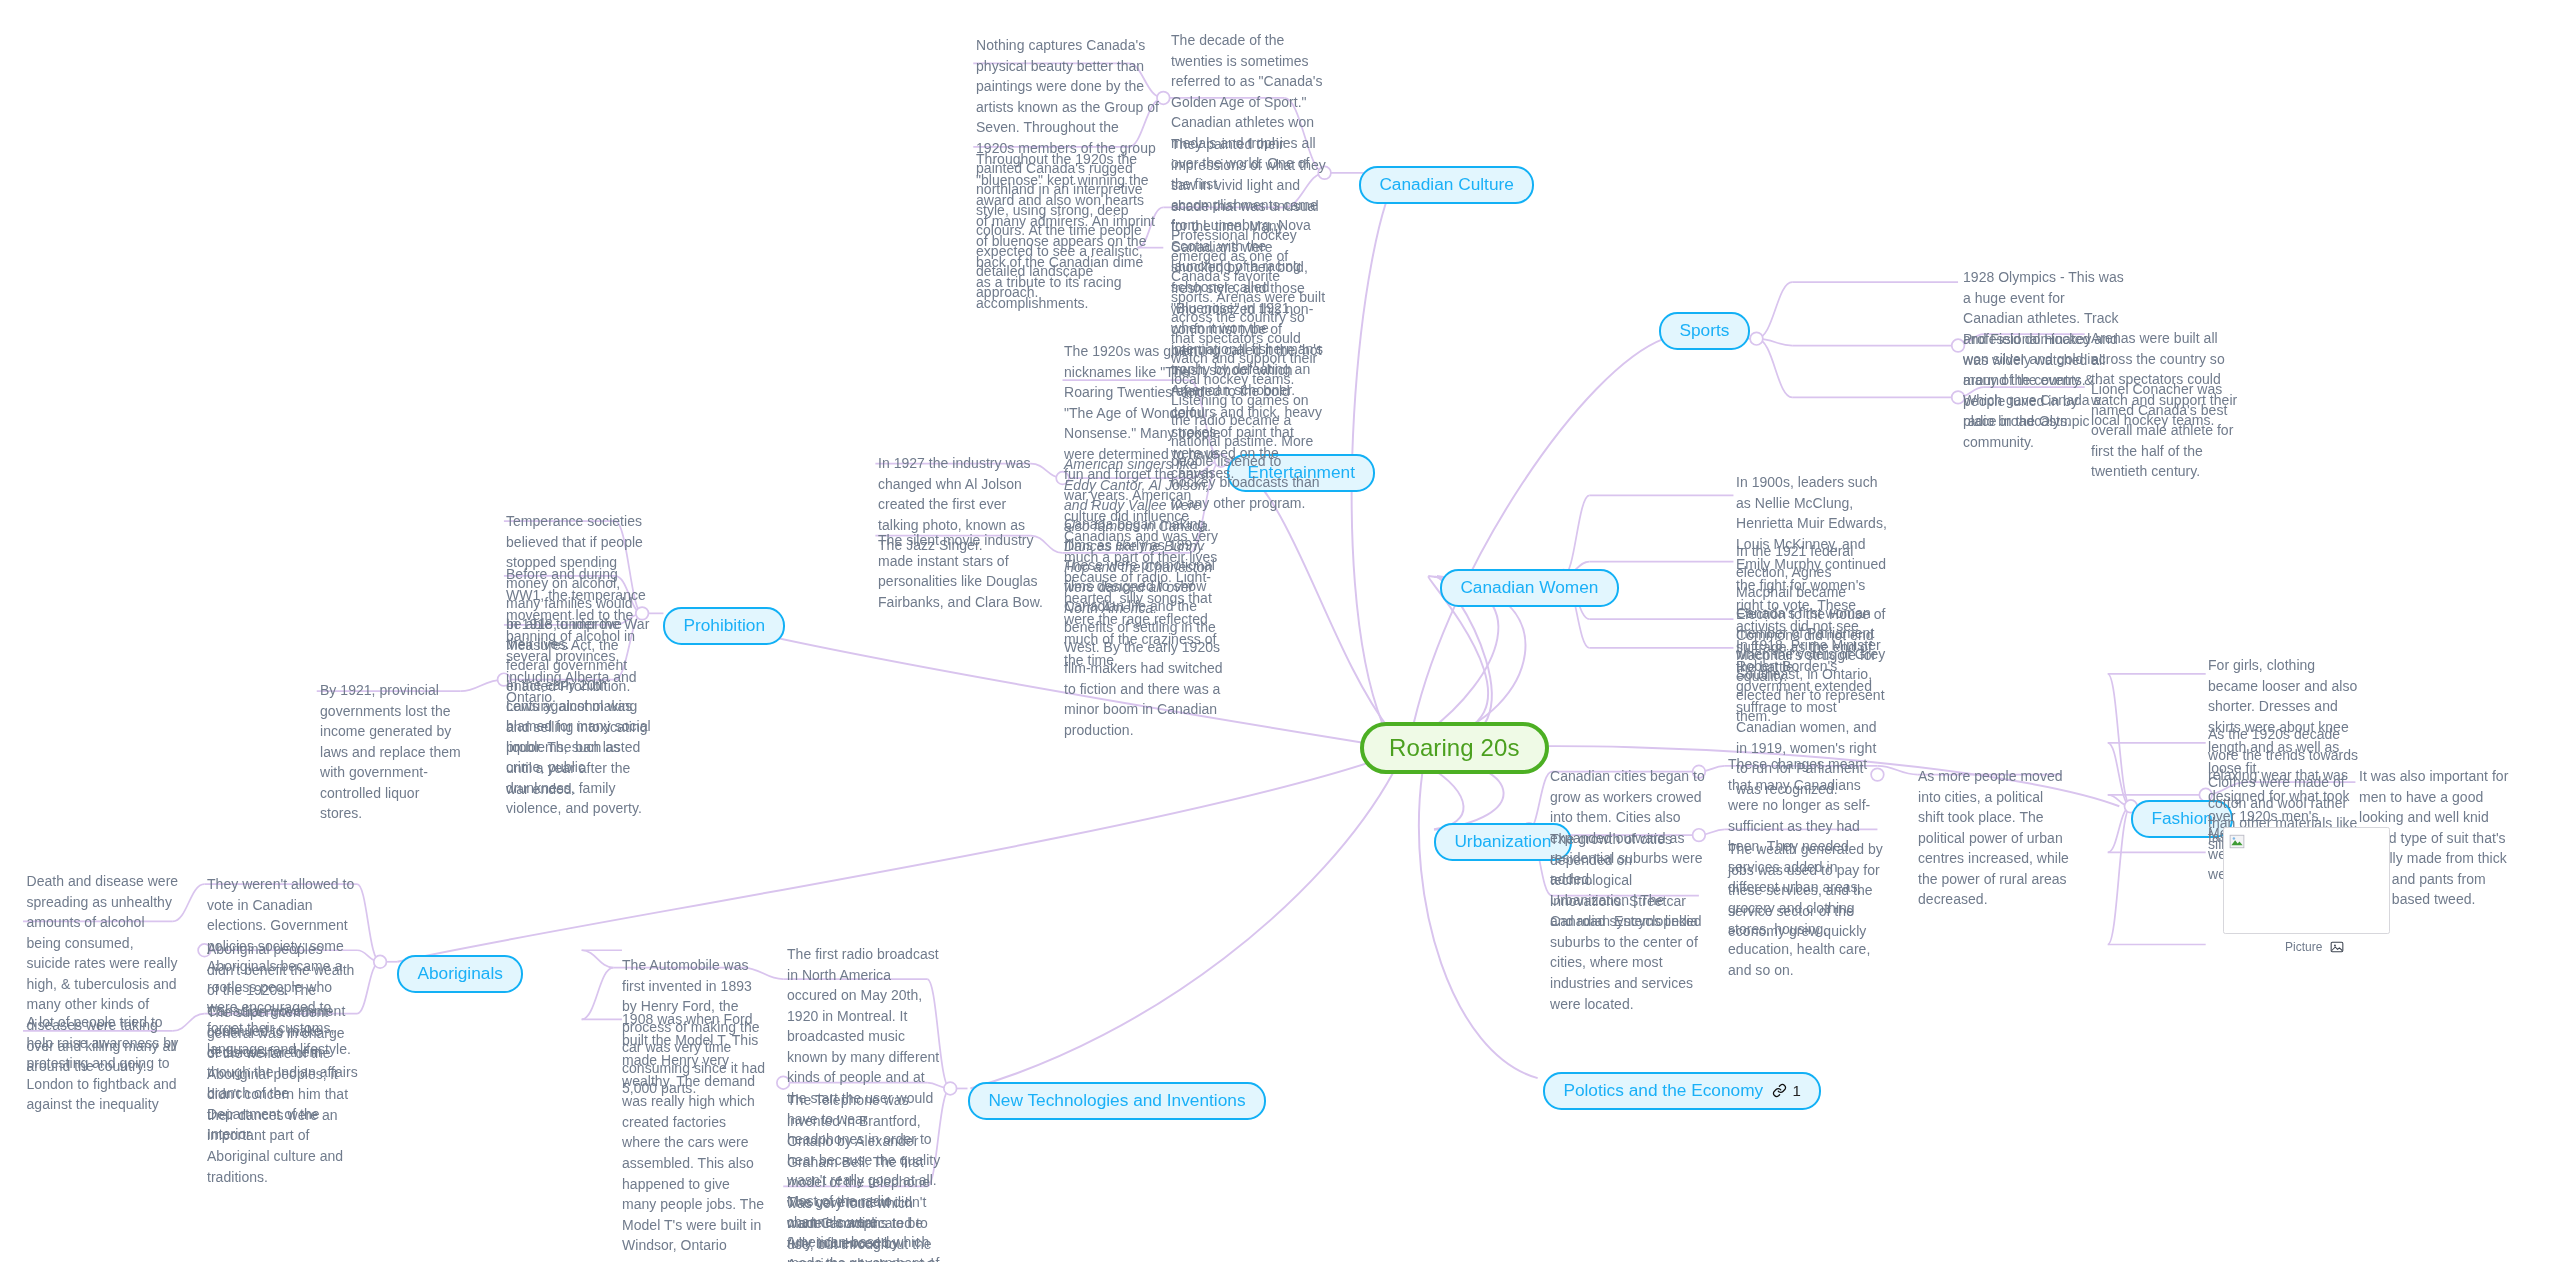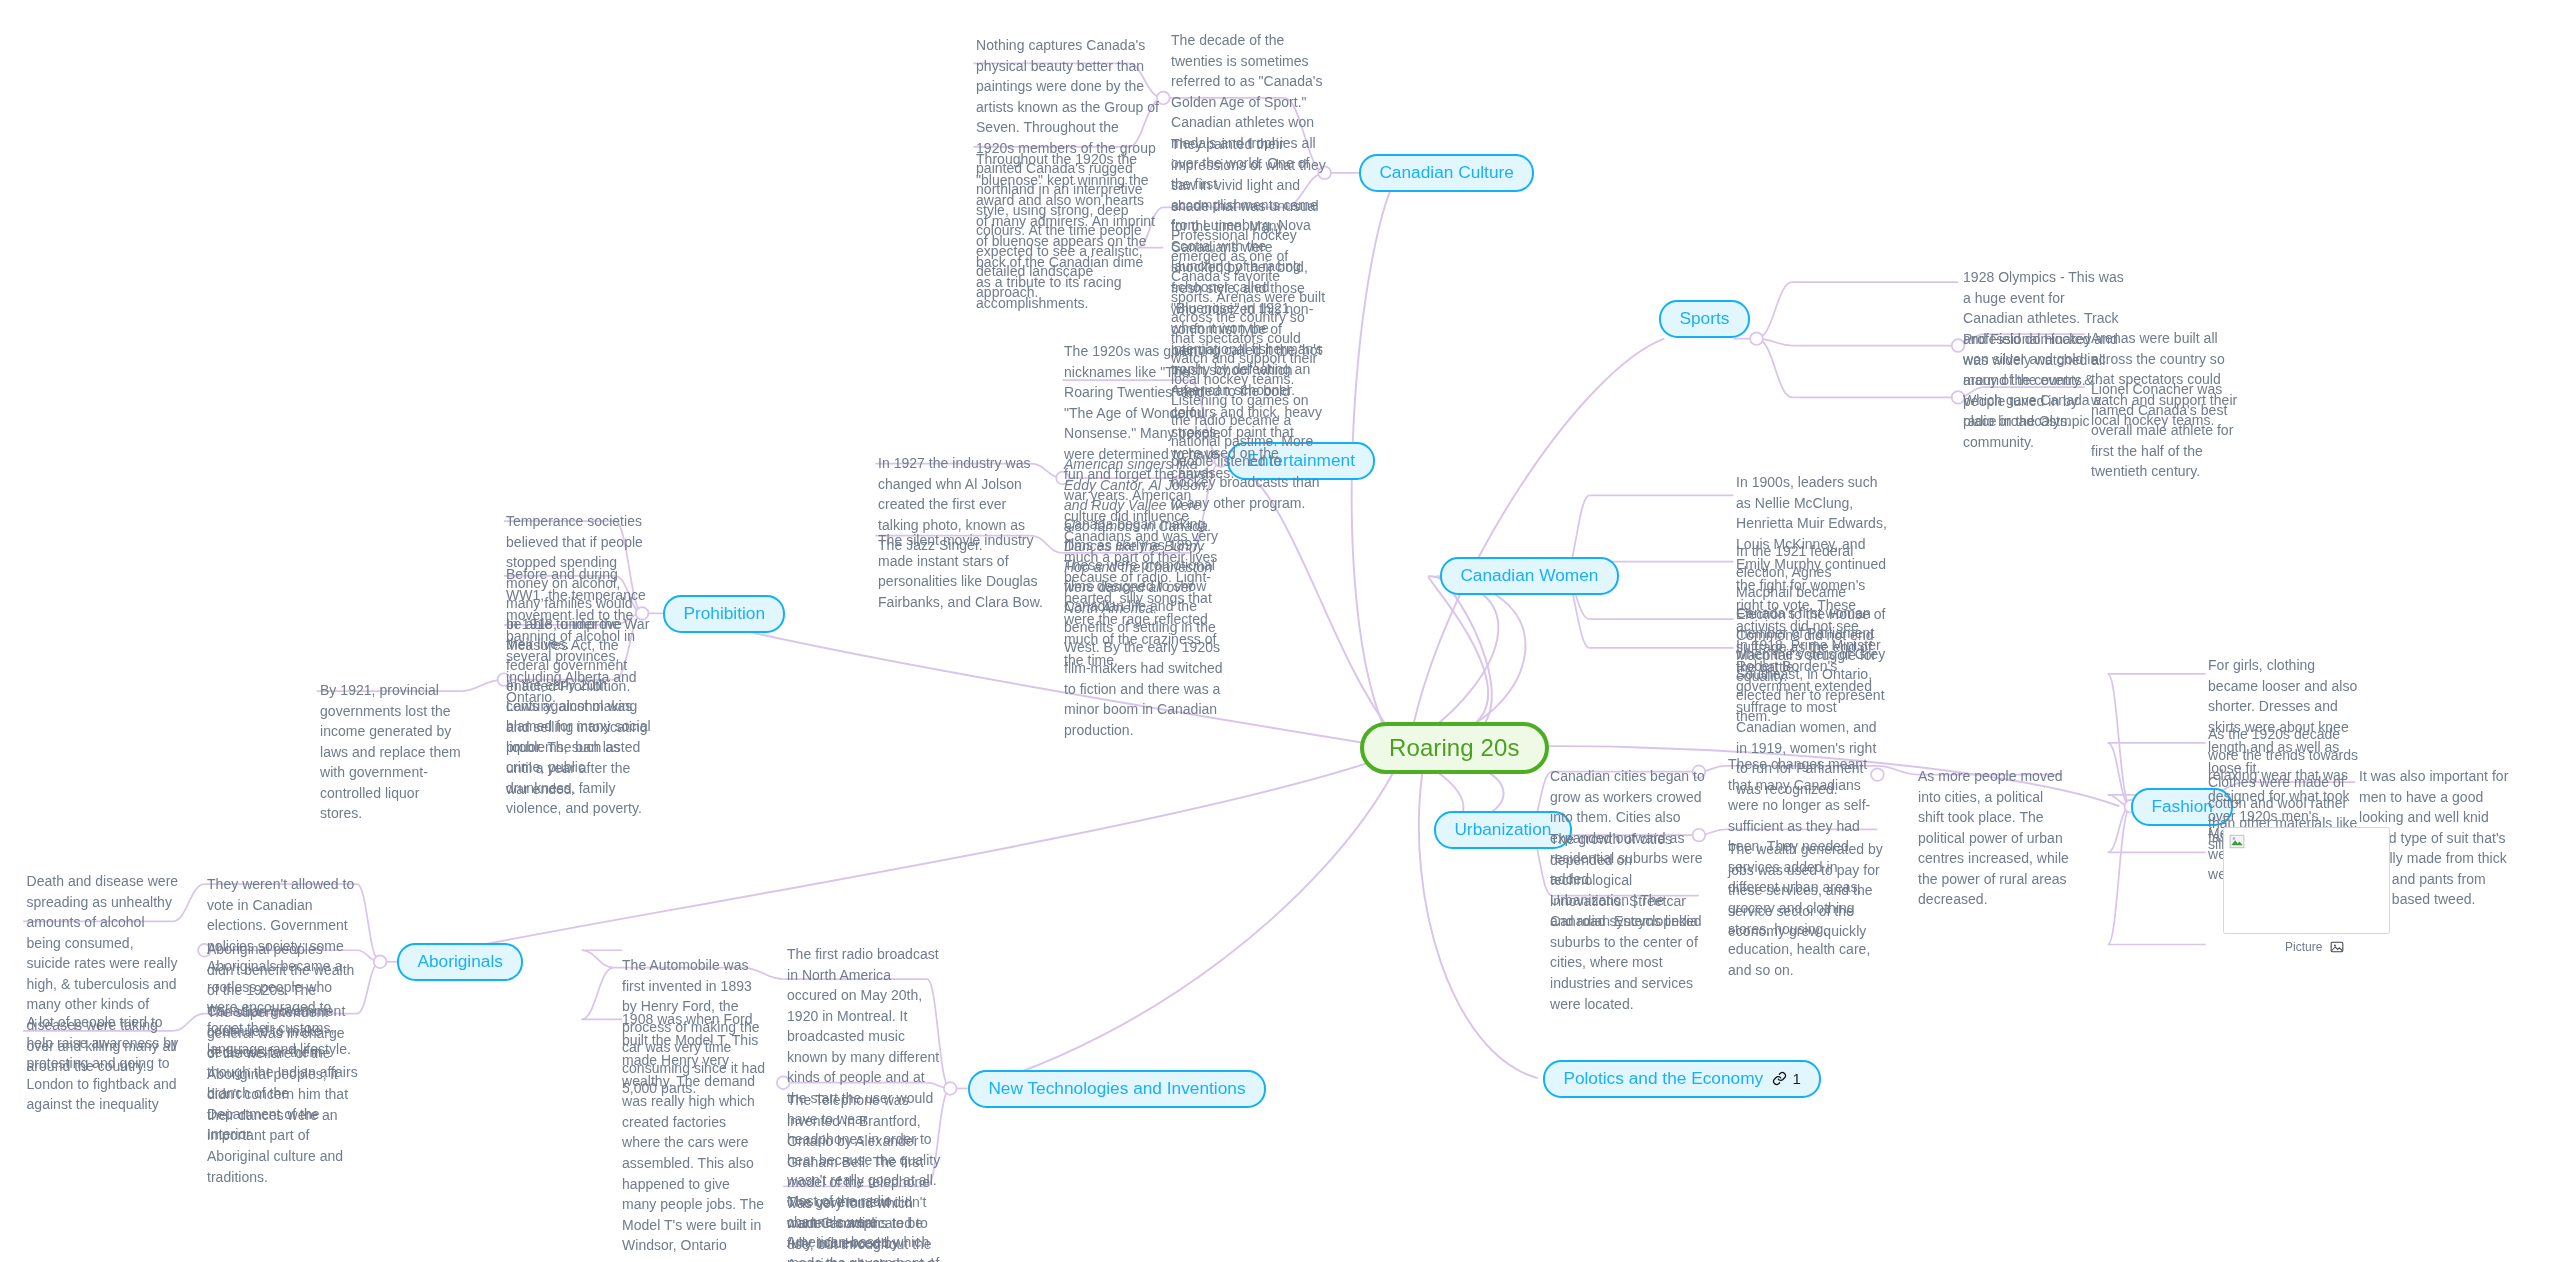--- a/index.html
+++ b/index.html
@@ -19,20 +19,21 @@
     display:flex;align-items:center;justify-content:center;
     padding:8px 25px;white-space:nowrap;
   }
 
   
   .branch{
     background:#e2f6fe;border:2.3px solid #12b0f5;border-radius:18.4px;
     color:#1ab0f7;font-size:17.3px;white-space:nowrap;
     display:flex;align-items:center;gap:9.2px;
     padding:6.3px 18.4px;
+    margin-top:12px;
   }
   .branch .badge{display:inline-flex;align-items:center;gap:5.2px;color:#222;font-size:15px;}
   .branch .badge svg{width:15px;height:15px;display:block;}
 
   
   .leaf{
     position:absolute;box-sizing:border-box;
     color:#707b8c;font-size:14px;line-height:1.47;
     letter-spacing:0.03px;white-space:pre-line;
     padding:0;

